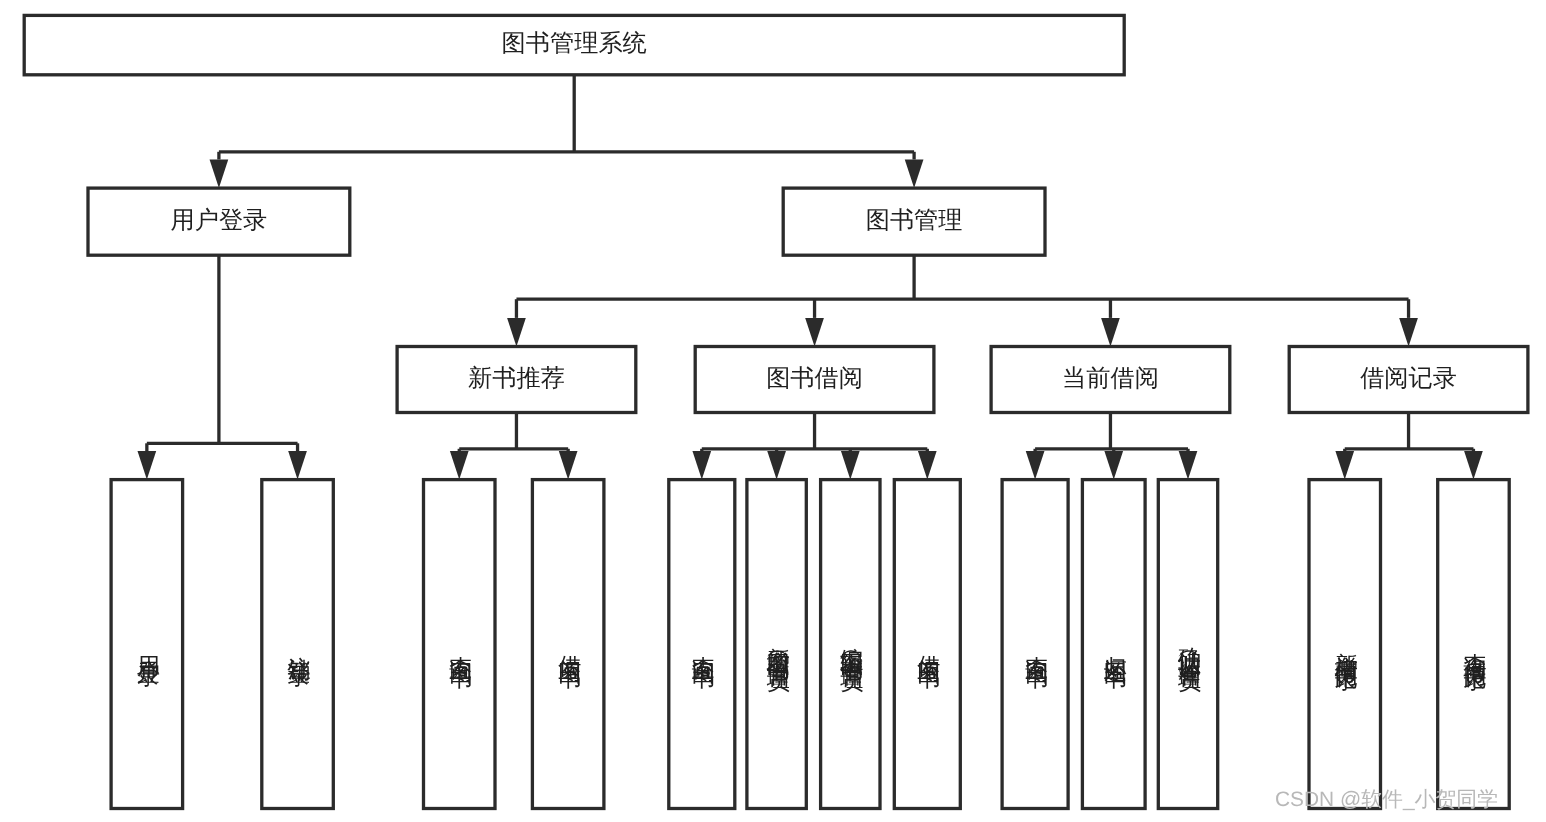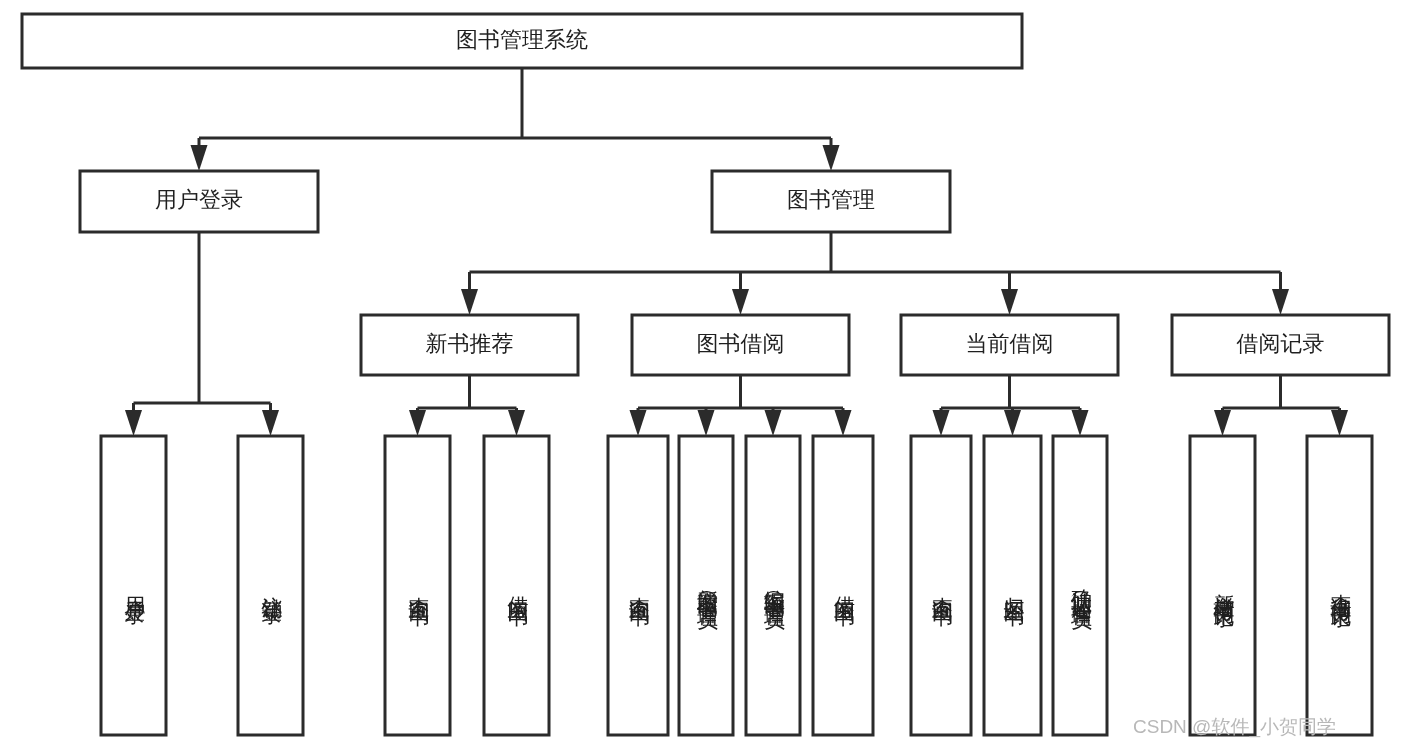--- a/index.html
+++ b/index.html
@@ -186,14 +186,14 @@
           <rect class="node-box" x="1190" y="436" width="65" height="299"></rect>
           <text class="node-label vertical" x="1222.5" y="585.5">新增借阅记录</text>
         </g>
         <g>
           <rect class="node-box" x="1307" y="436" width="65" height="299"></rect>
           <text class="node-label vertical" x="1339.5" y="585.5">查询借阅记录</text>
         </g>
       </g>
   </svg>
 
-  <div class="watermark" style="left: 1133px; top: 714px; text-align: right;">CSDN @软件_小贺同学</div>
+  <div class="watermark" style="left: 1159px; top: 714px; text-align: right;">CSDN @软件_小贺同学</div>
 </div>
 
 </body></html>

